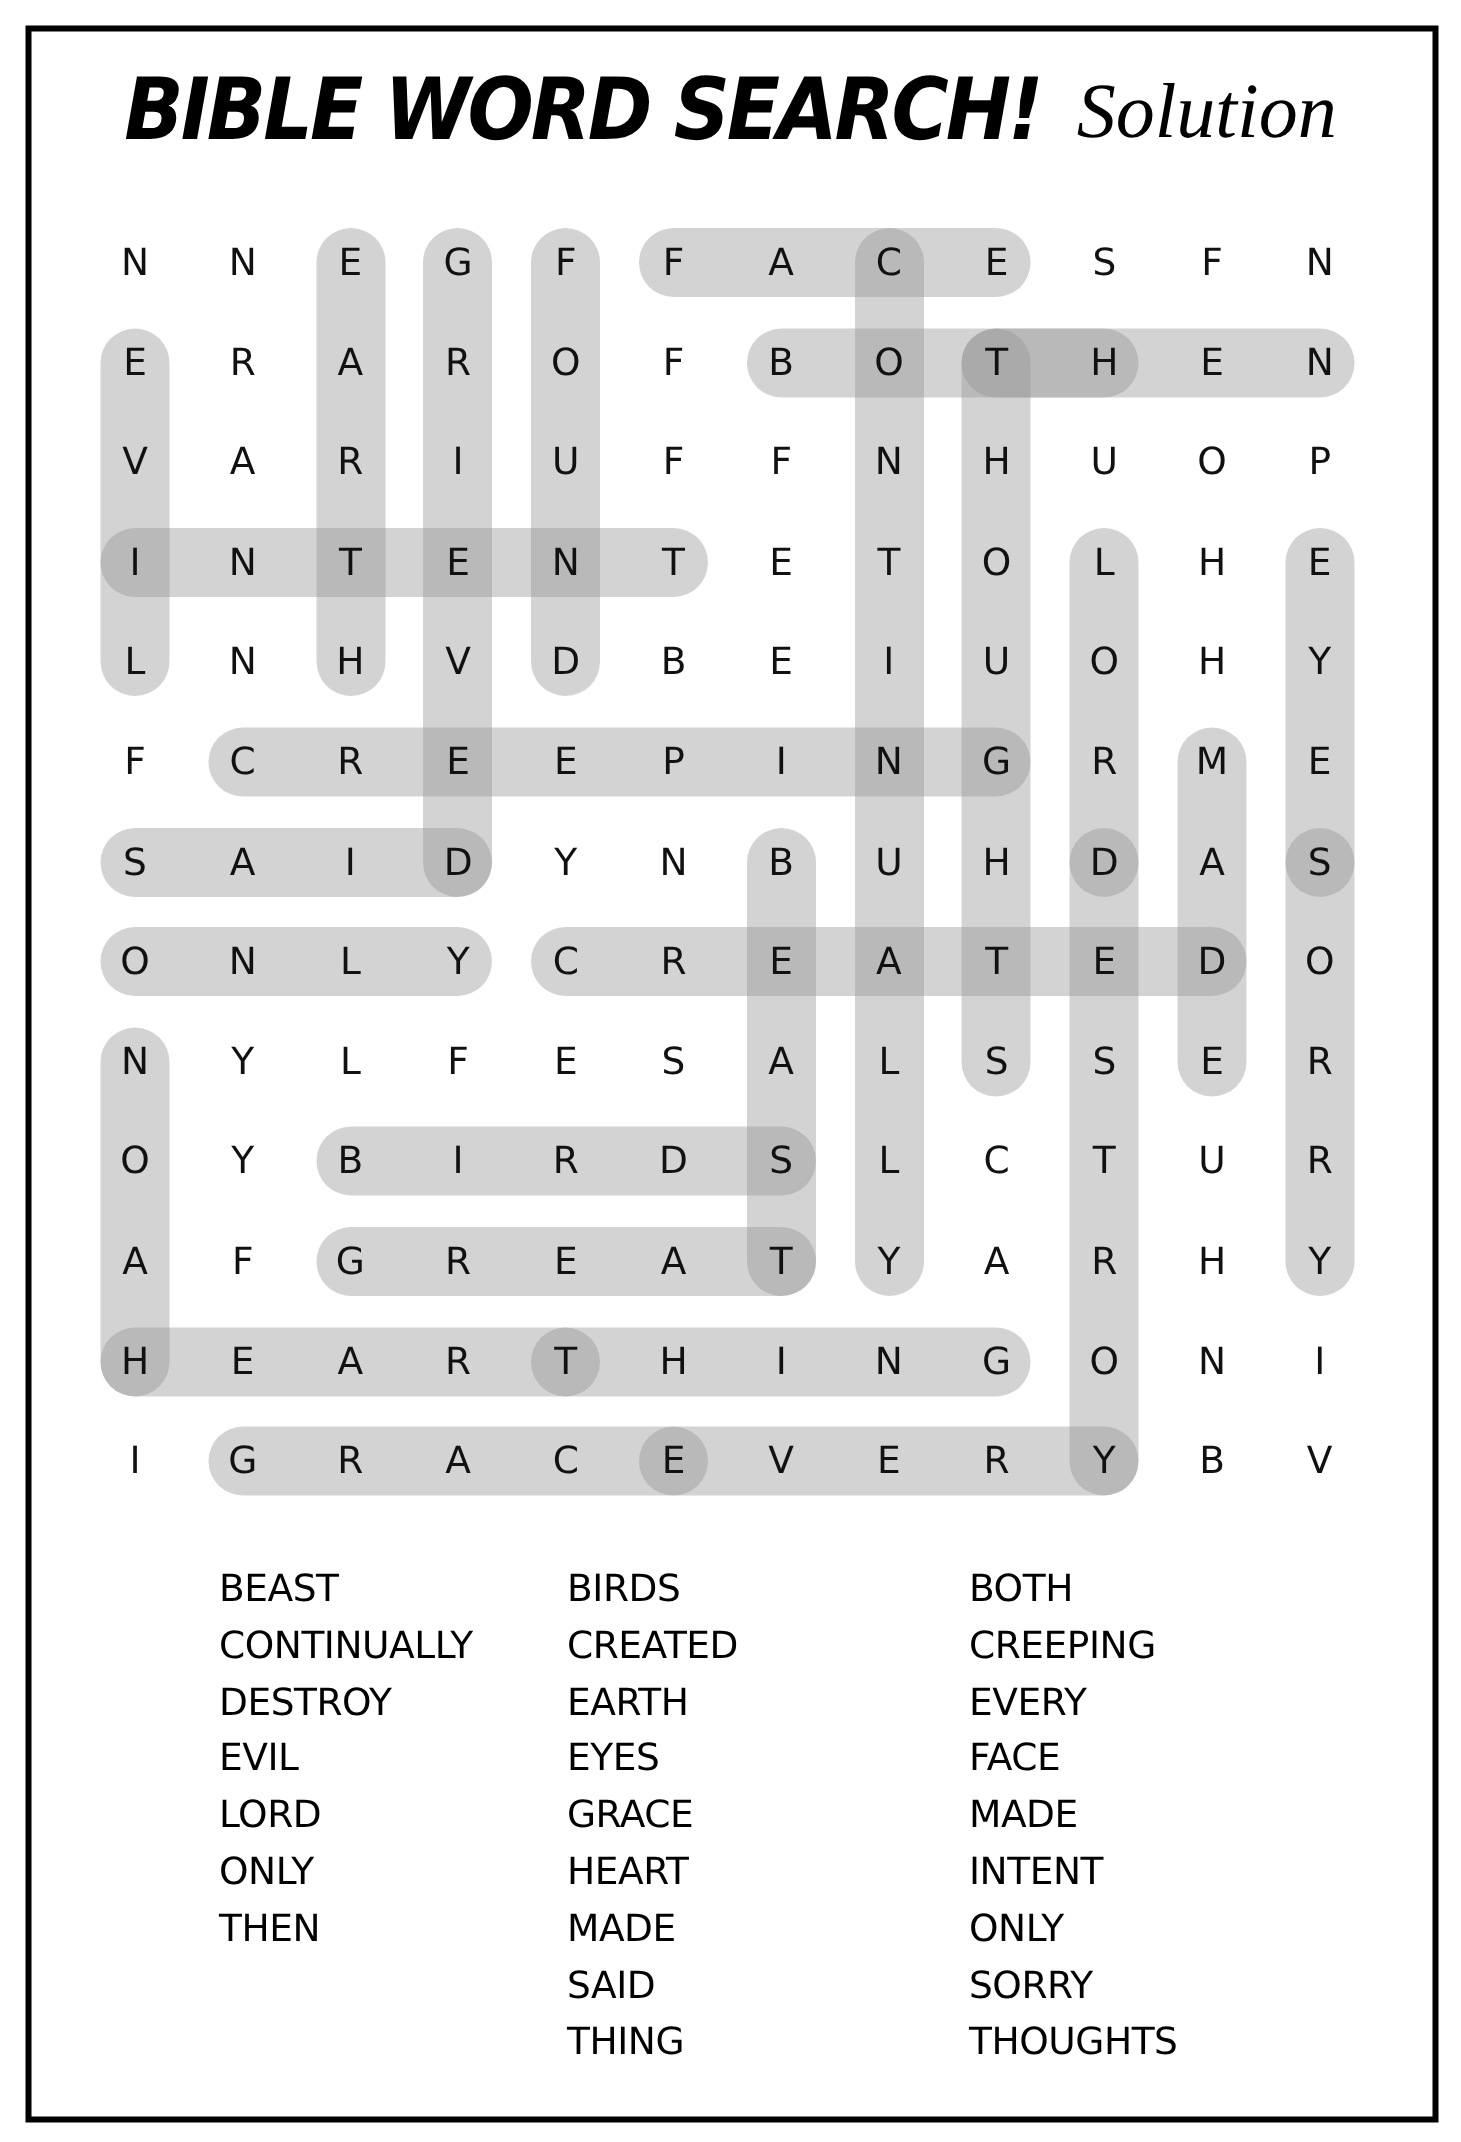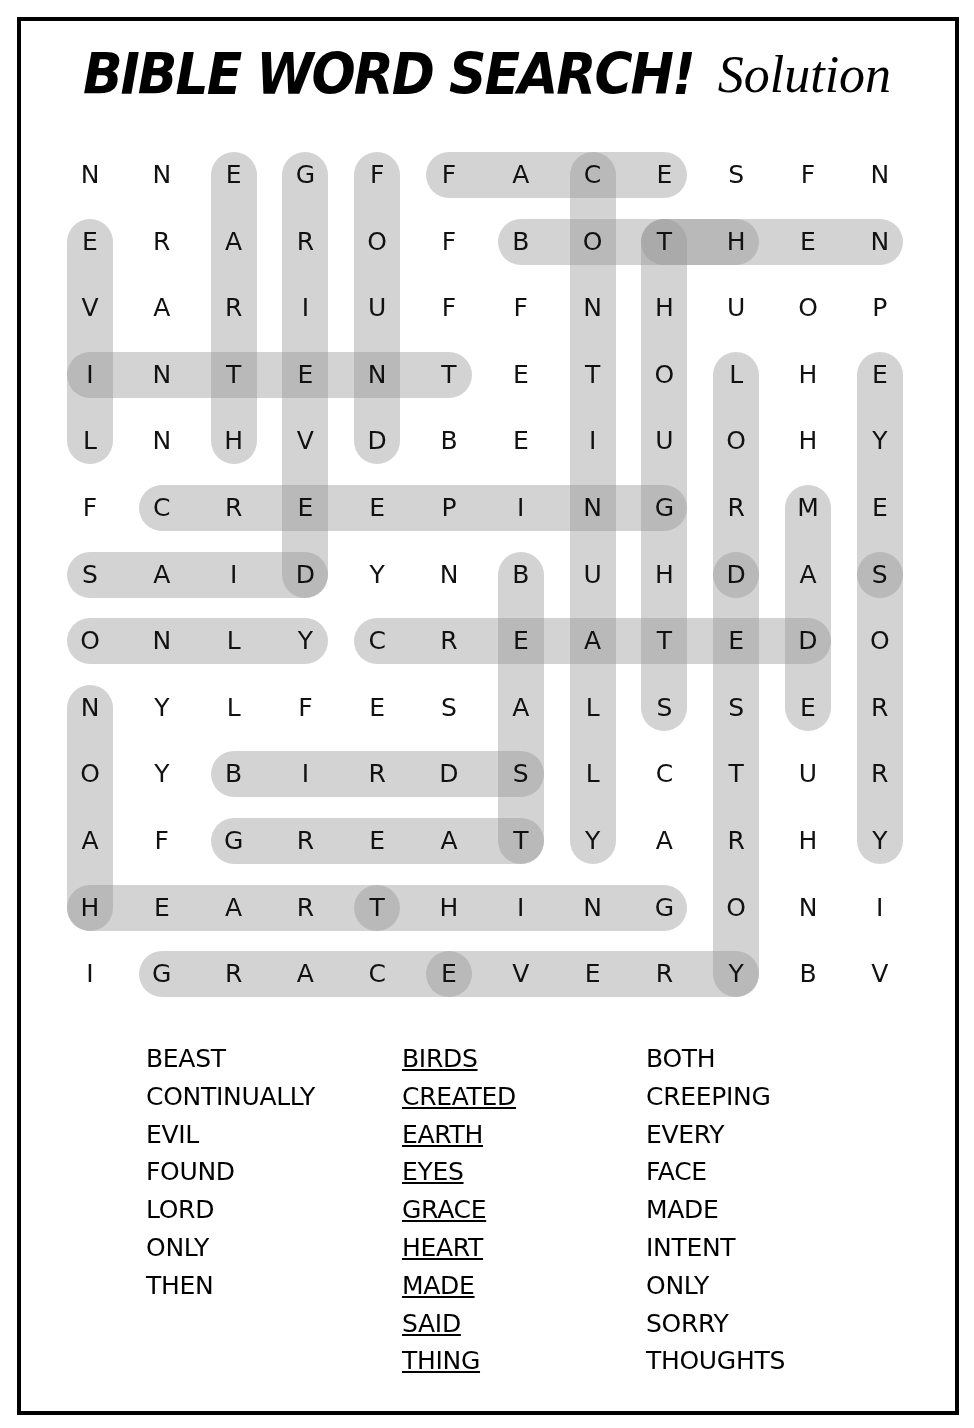--- a/index.html
+++ b/index.html
@@ -209,27 +209,27 @@
     <div class="cell" style="left: 641.4px; top: 951.2px;">R</div>
     <div class="cell" style="left: 713.2px; top: 951.2px;">Y</div>
     <div class="cell" style="left: 785px; top: 951.2px;">B</div>
     <div class="cell" style="left: 856.8px; top: 951.2px;">V</div>
   </div>
 
 <div class="words" id="words">
     <div class="word-col" style="left: 0px;">
       <div class="word">BEAST</div>
       <div class="word">CONTINUALLY</div>
+      <div class="word">DESTROY</div>
       <div class="word">EVIL</div>
-      <div class="word">FOUND</div>
       <div class="word">LORD</div>
       <div class="word">ONLY</div>
       <div class="word">THEN</div>
     </div>
-    <div class="word-col" style="left: 256px; text-decoration: underline;">
+    <div class="word-col" style="left: 232px;">
       <div class="word">BIRDS</div>
       <div class="word">CREATED</div>
       <div class="word">EARTH</div>
       <div class="word">EYES</div>
       <div class="word">GRACE</div>
       <div class="word">HEART</div>
       <div class="word">MADE</div>
       <div class="word">SAID</div>
       <div class="word">THING</div>
     </div>

